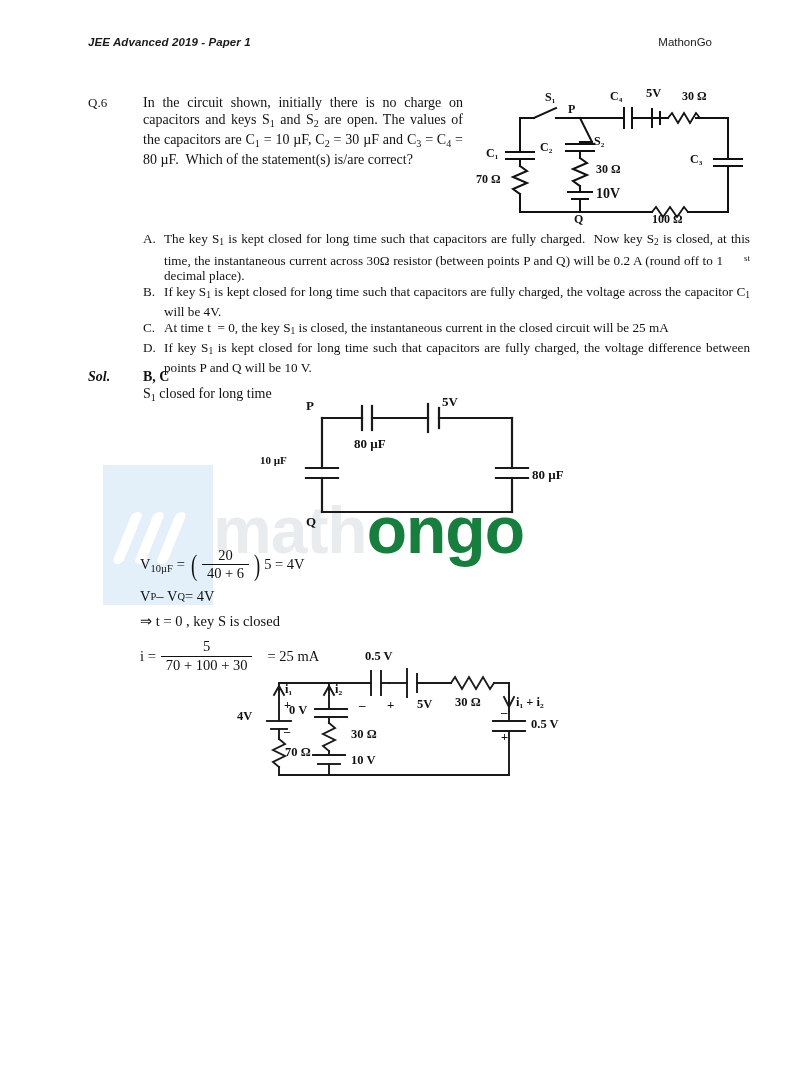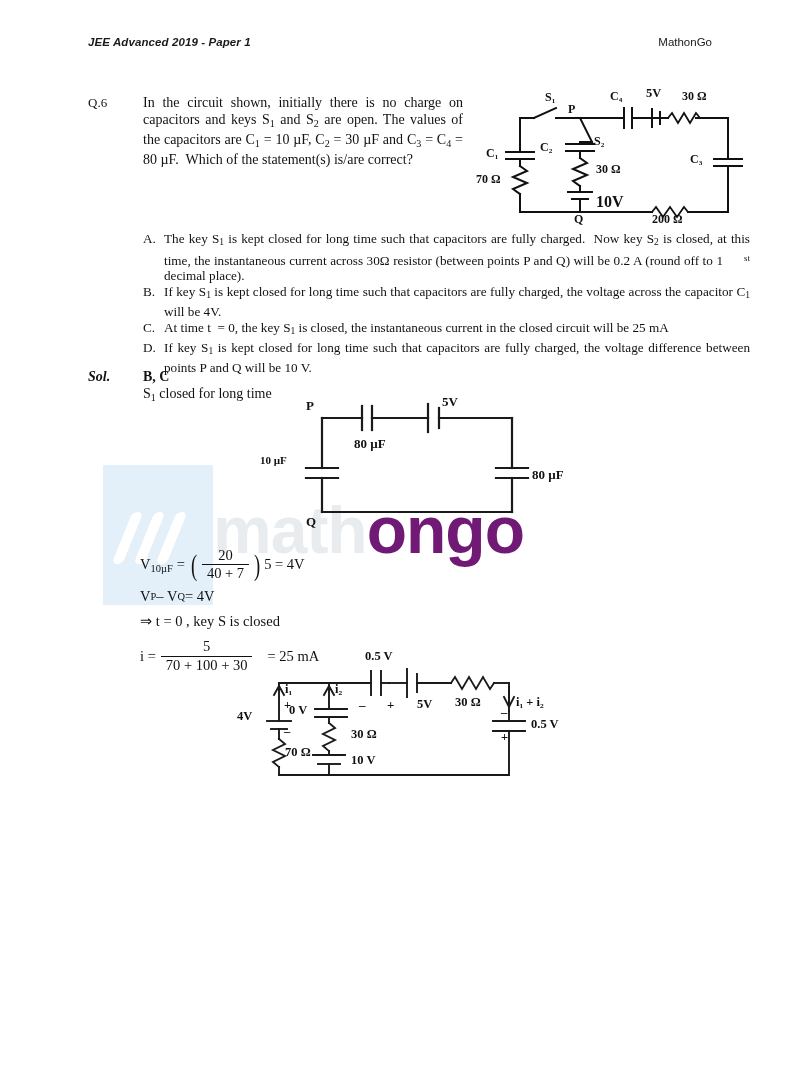--- a/index.html
+++ b/index.html
@@ -45,21 +45,21 @@
 
   
   .wm-box{position:absolute;left:103px;top:465px;width:110px;height:140px;
     background:#e3eff9;}
   .wm-slashes{position:absolute;left:120px;top:512px;width:80px;height:52px;}
   .wm-slashes i{position:absolute;top:0;width:11px;height:52px;background:#ffffff;
     border-radius:6px;transform:skewX(-22deg);}
   .wm-text{position:absolute;left:213px;top:497px;font-family:"Liberation Sans",sans-serif;
     font-size:66px;font-weight:700;letter-spacing:-1px;line-height:1;}
   .wm-text .a{color:#e9ecee;}
-  .wm-text .b{color:#701a75;}
+  .wm-text .b{color:#15803d;}
 
   
   .footer{position:absolute;left:0;right:0;top:1014px;text-align:center;
     font-family:"Liberation Sans",sans-serif;font-size:11.5px;color:#1a1a1a;}
 
   
   .circ{position:absolute;}
   .c-lbl{position:absolute;font-family:"Liberation Serif",serif;font-weight:700;
     color:#111;white-space:nowrap;}
   svg{display:block;overflow:visible;}
@@ -173,23 +173,23 @@
     <div class="c-lbl" style="left:68px;top:6px;font-size:12px;">P</div>
     <div class="c-lbl" style="left:110px;top:-7px;font-size:12px;">C₄</div>
     <div class="c-lbl" style="left:146px;top:-10px;font-size:12.5px;">5V</div>
     <div class="c-lbl" style="left:182px;top:-7px;font-size:12px;">30 Ω</div>
     <div class="c-lbl" style="left:94px;top:38px;font-size:12px;">S₂</div>
     <div class="c-lbl" style="left:-14px;top:50px;font-size:12px;">C₁</div>
     <div class="c-lbl" style="left:40px;top:44px;font-size:12px;">C₂</div>
     <div class="c-lbl" style="left:190px;top:56px;font-size:12px;text-align:right;">C₃</div>
     <div class="c-lbl" style="left:-24px;top:76px;font-size:12px;">70 Ω</div>
     <div class="c-lbl" style="left:96px;top:66px;font-size:12px;">30 Ω</div>
-    <div class="c-lbl" style="left:96px;top:97px;font-size:16px;">10V</div>
+    <div class="c-lbl" style="left:96px;top:90px;font-size:14px;">10V</div>
     <div class="c-lbl" style="left:74px;top:116px;font-size:12px;">Q</div>
-    <div class="c-lbl" style="left:152px;top:116px;font-size:12px;">200 Ω</div>
+    <div class="c-lbl" style="left:152px;top:116px;font-size:12px;">100 Ω</div>
   </div>
 
   <div class="circ" style="left:300px;top:410px;width:240px;height:115px;">
     <svg width="240" height="115" viewBox="0 0 240 115">
       <g stroke="#1a1a1a" stroke-width="2.2" fill="none" stroke-linecap="square">
 
         <path d="M22,8 L62,8"></path>
 
         <path d="M62,-4 L62,20"></path>
         <path d="M72,-4 L72,20"></path>
@@ -300,21 +300,21 @@
     <div class="c-lbl" style="left:266px;top:52px;font-size:12.5px;">0.5 V</div>
   </div>
 
   <div class="eqs">
     <div class="eqline">
       <span>V<sub>10µF</sub></span>
       <span style="margin:0 4px;">=</span>
       <span class="paren">(</span>
       <span class="frac">
         <span class="num">20</span>
-        <span class="den">40 + 7</span>
+        <span class="den">40 + 6</span>
       </span>
       <span class="paren">)</span>
       <span style="margin-left:2px;">5 = 4V</span>
     </div>
     <div class="eqline" style="margin-bottom:8px;">V<sub>P</sub> – V<sub>Q</sub> = 4V</div>
     <div class="eqline" style="margin-bottom:9px;">⇒ t = 0 , key S is closed</div>
     <div class="eqline">
       <span>i =</span>
       <span class="frac" style="margin-left:5px;">
         <span class="num">5</span>

